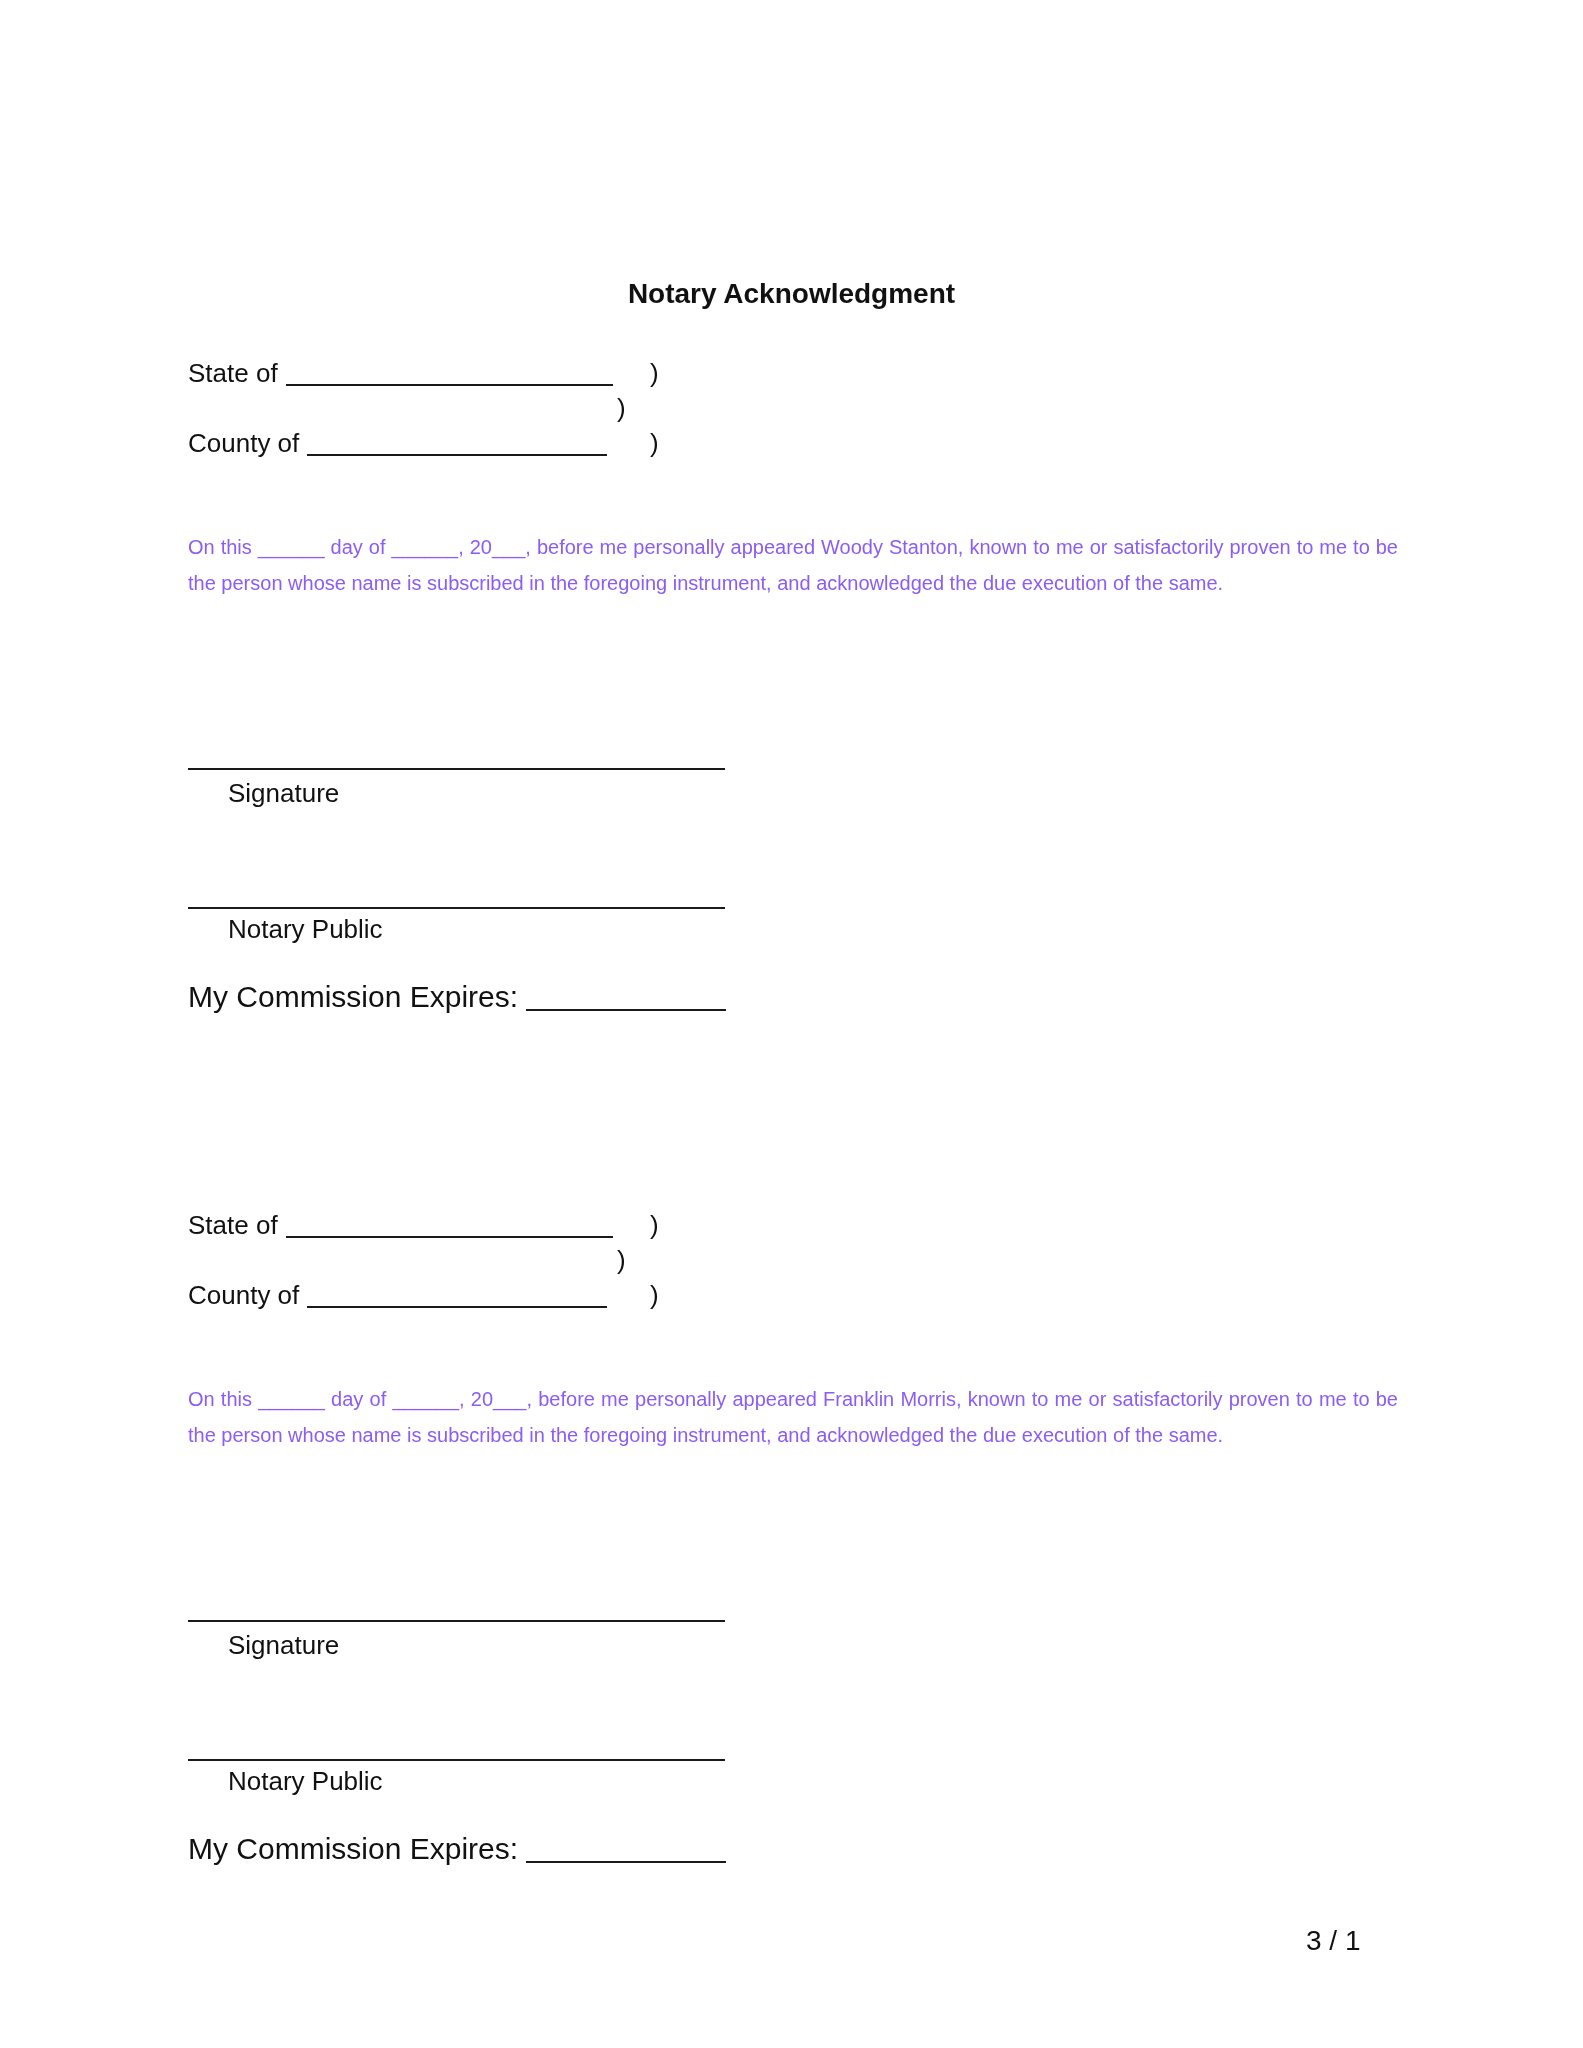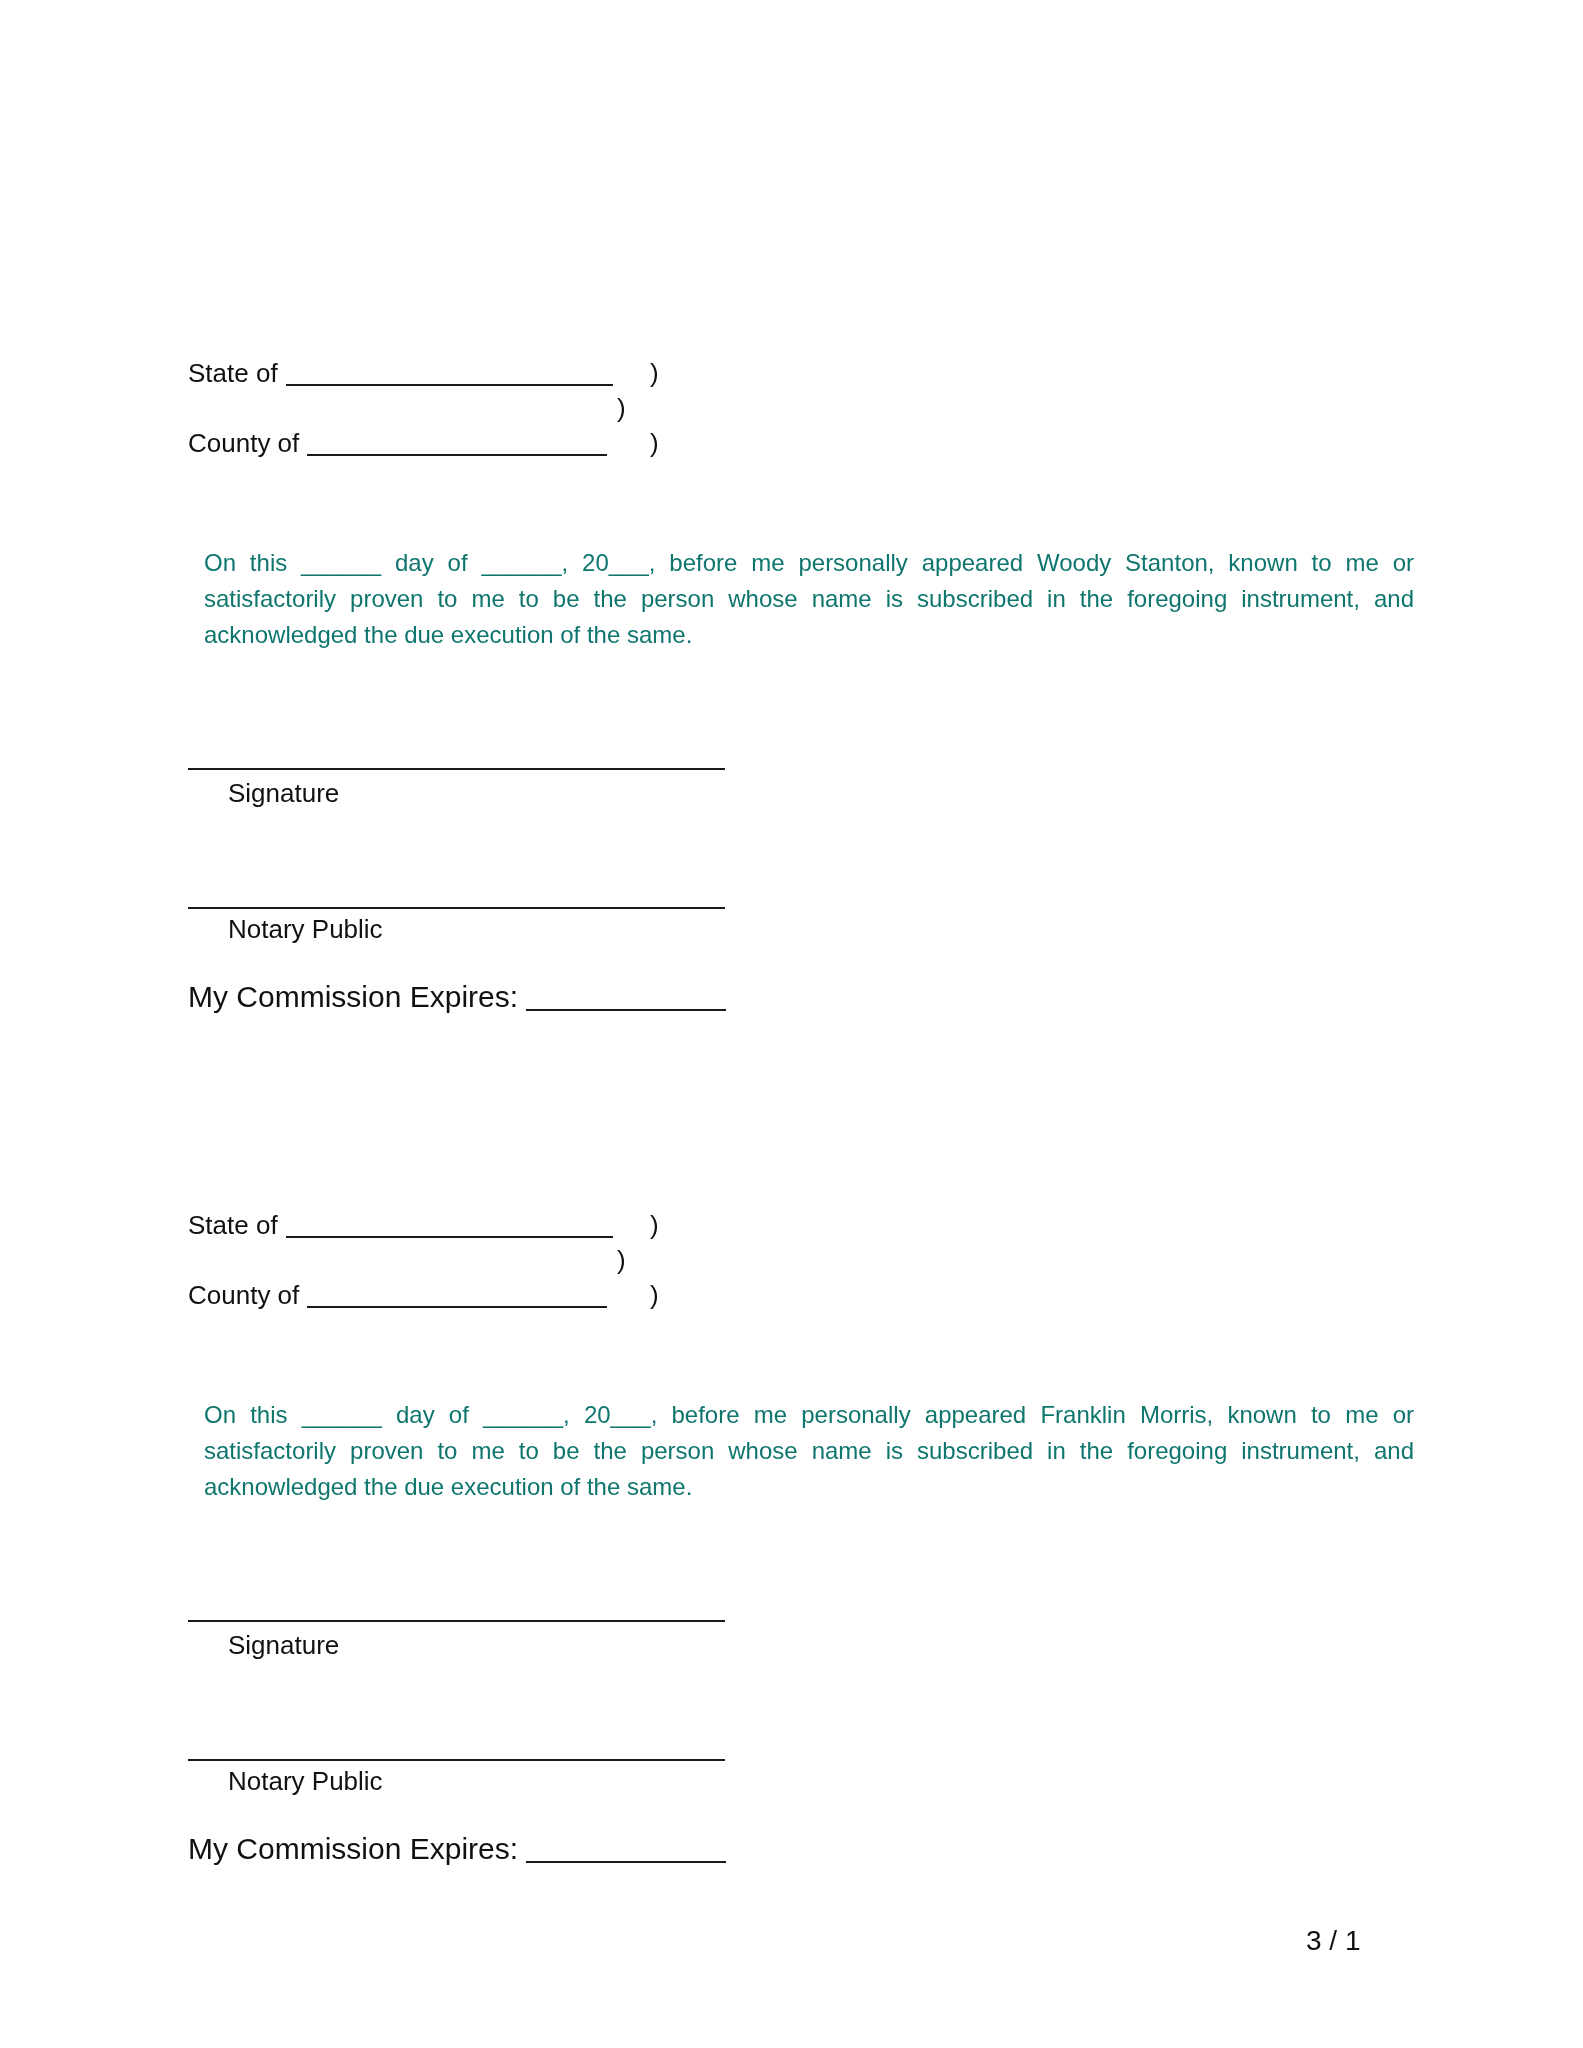--- a/index.html
+++ b/index.html
@@ -51,25 +51,25 @@
   .blank-county  { width: 300px; margin-left: 8px; }
   .paren { position: absolute; top: 0; font-size: 26px; line-height: 35px; }
   .paren-outer { left: 462px; }
   .paren-mid   { left: 429px; }
 
   .ack-paragraph {
     position: absolute;
     top: 185px;
     left: 0;
     width: 1210px;
-    margin: 16px;
-    font-size: 24px;
+    margin: 0;
+    font-size: 20px;
     line-height: 36px;
     text-align: justify;
-    color: #0f766e;
+    color: #8b5cf6;
   }
 
   .sig-line {
     position: absolute;
     left: 0;
     width: 537px;
     height: 0;
     border-top: 2px solid #1a1a1a;
   }
   .line-signature { top: 424px; }
@@ -102,20 +102,21 @@
     font-size: 28px;
     line-height: 34px;
     color: #111111;
   }
 </style>
 </head>
 <body>
 
 <div class="page">
 
+  <h1 class="doc-title">Notary Acknowledgment</h1>
 
   <section class="ack-block block-a">
     <div class="jurisdiction">
       <div class="j-row">
         <span class="j-label">State of</span><span class="blank blank-state"></span>
         <span class="paren paren-outer">)</span>
       </div>
       <div class="j-row">
         <span class="paren paren-mid">)</span>
       </div>

